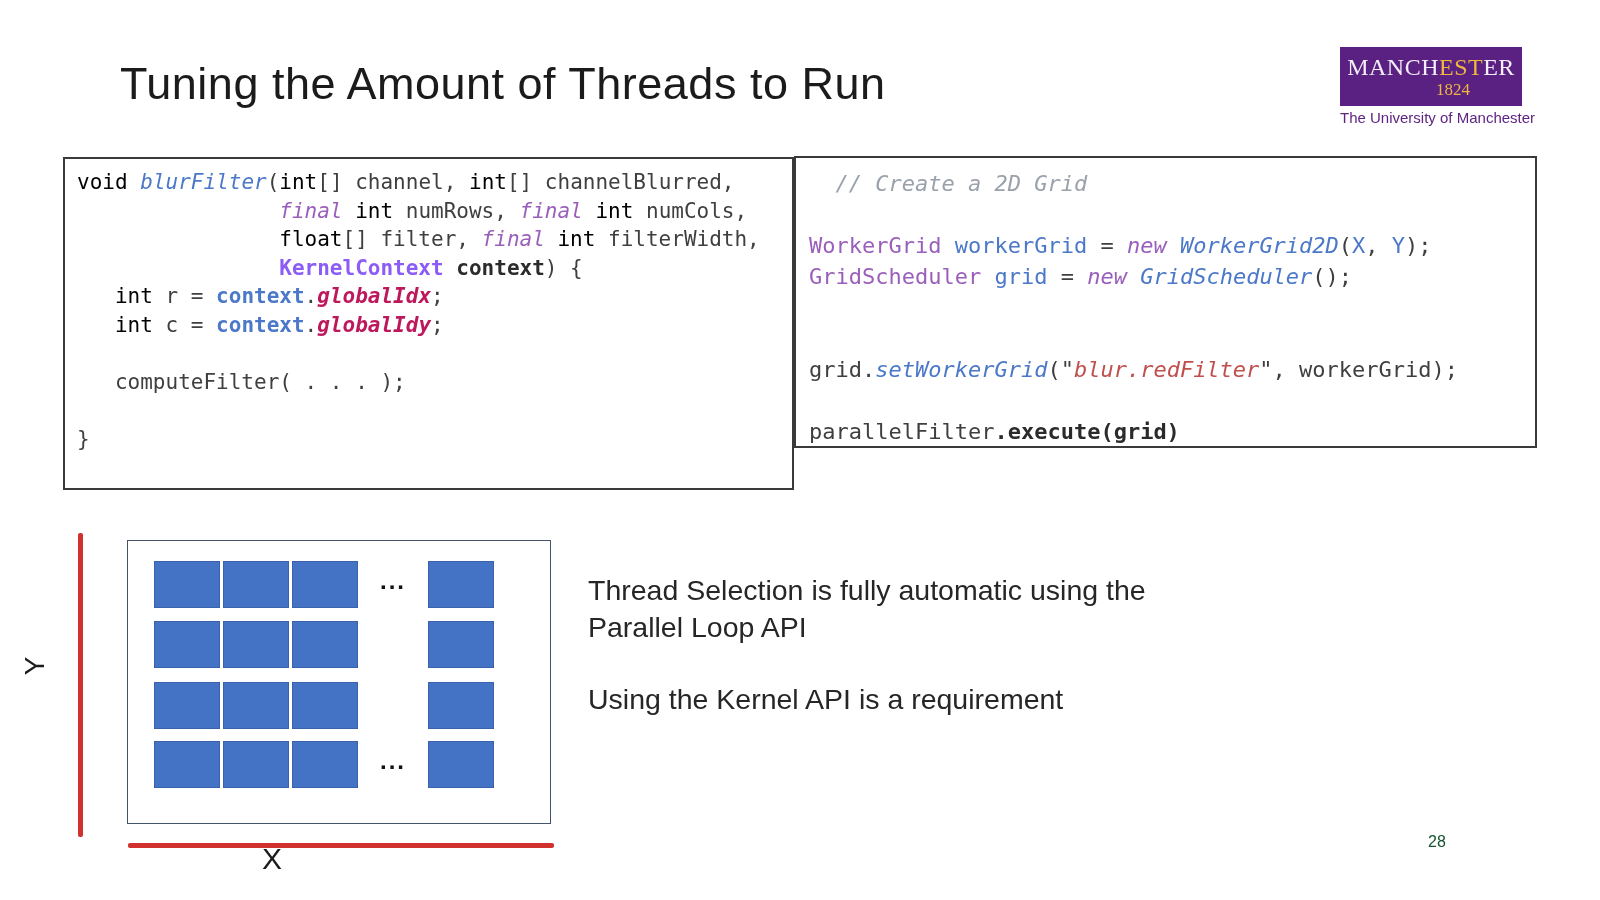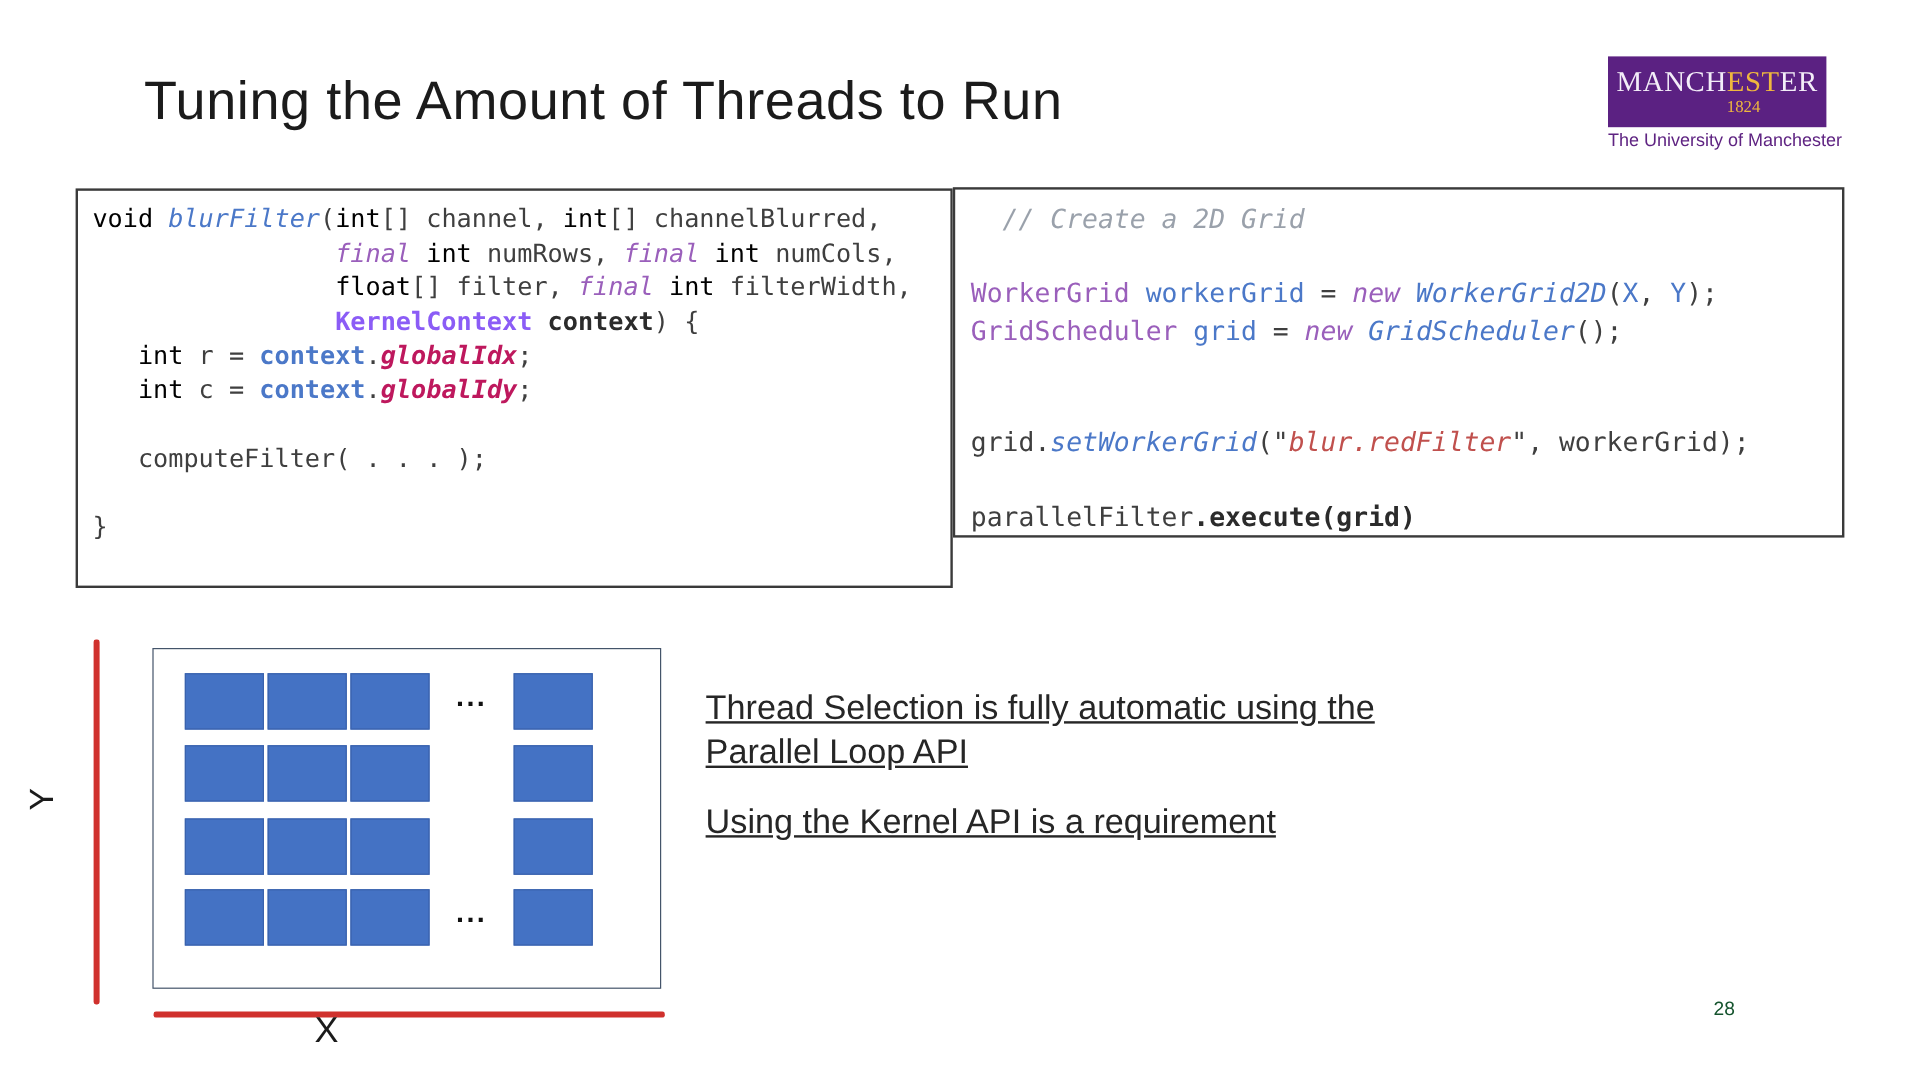--- a/index.html
+++ b/index.html
@@ -14,21 +14,21 @@
   }
   
   .logo-wrap{position:absolute;left:1340px;top:47px;width:182px;text-align:center;}
   .logo-box{
     width:182px;height:59px;background:#5B2182;color:#F3EDF8;
     font-family:"Liberation Serif",serif;
     display:flex;flex-direction:column;align-items:center;justify-content:center;line-height:1;
   }
   .logo-name{font-size:24px;letter-spacing:0.5px;}
   .logo-gold{color:#EFB73E;}
-  .logo-year{font-size:14px;color:#EFB73E;margin-top:2px;margin-left:44px;}
+  .logo-year{font-size:17px;color:#EFB73E;margin-top:2px;margin-left:44px;}
   .logo-caption{margin-top:3px;font-size:15px;color:#5F2482;white-space:nowrap;}
   
   .code-panel{
     position:absolute;background:#ffffff;border:2px solid #3a3a3a;
     font-family:"DejaVu Sans Mono","Liberation Mono",monospace;
     white-space:pre;overflow:hidden;box-sizing:border-box;
   }
   #code-left{left:63px;top:157px;width:731px;height:333px;padding:9px 4px 0 12px;font-size:21px;line-height:28.6px;}
   #code-right{left:794px;top:156px;width:743px;height:292px;padding:10px 4px 0 13px;font-size:22px;line-height:31px;}
   .code-line{min-height:1em;}
@@ -58,22 +58,22 @@
     padding-bottom:8px;box-sizing:border-box;
   }
   .axis-y{position:absolute;left:78px;top:533px;width:5px;height:304px;background:#D0312D;border-radius:2px;}
   .axis-x{position:absolute;left:128px;top:843px;width:426px;height:5px;background:#D0312D;border-radius:2px;}
   .label-y{
     position:absolute;left:26px;top:650px;font-size:28px;color:#1b1b1b;
     transform:rotate(-90deg);transform-origin:center;
   }
   .label-x{position:absolute;left:262px;top:842px;font-size:30px;color:#1b1b1b;}
   
-  .notes{position:absolute;left:588px;top:572px;width:640px;color:#262626;font-size:28.5px;line-height:37px;text-decoration:underline;}
-  .notes .para2{margin-top:21px;}
+  .notes{position:absolute;left:588px;top:572px;width:640px;color:#262626;font-size:28.5px;line-height:37px;}
+  .notes .para2{margin-top:35px;}
   
   .page-number{position:absolute;left:1428px;top:833px;font-size:16px;color:#14532d;}
 </style>
 </head>
 <body>
 
 <div id="slide">
 
   <div class="slide-title">Tuning the Amount of Threads to Run</div>
 

